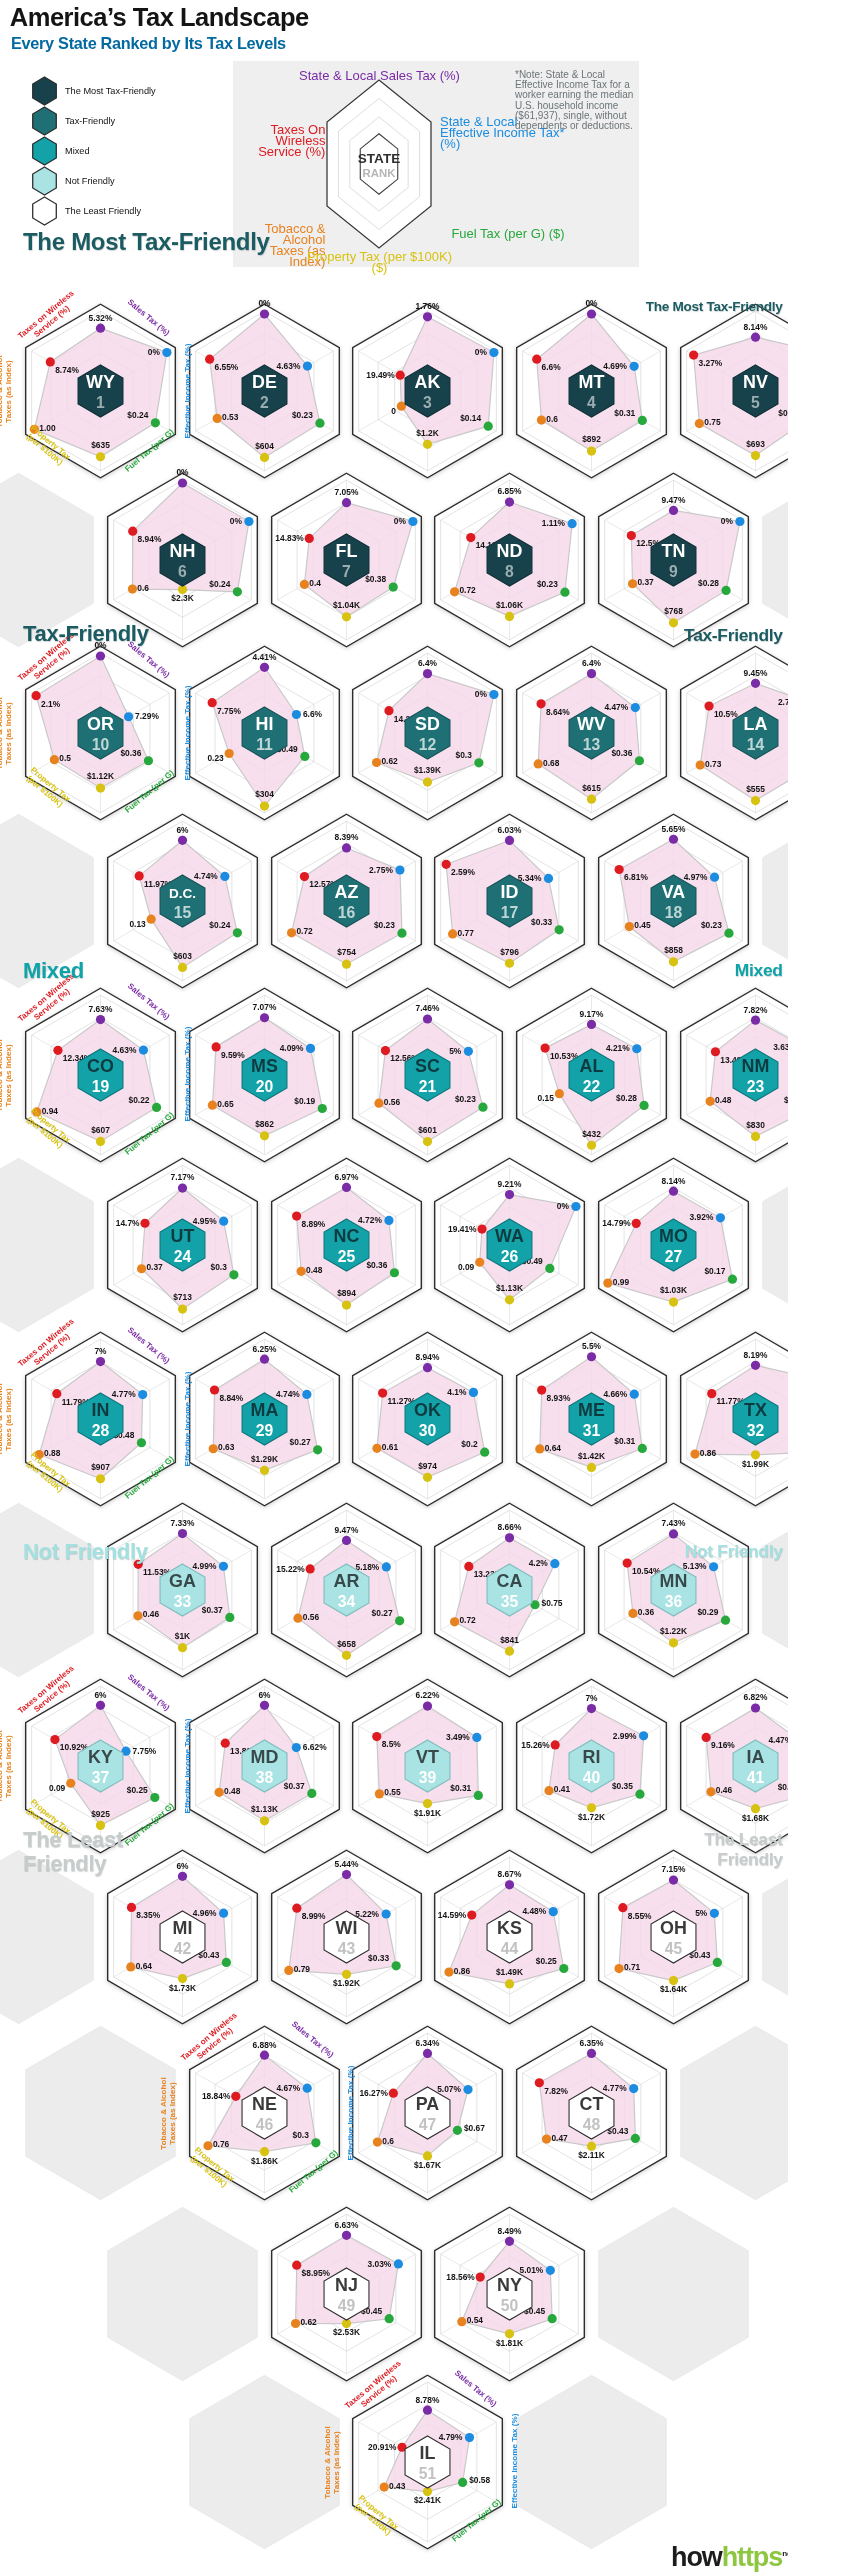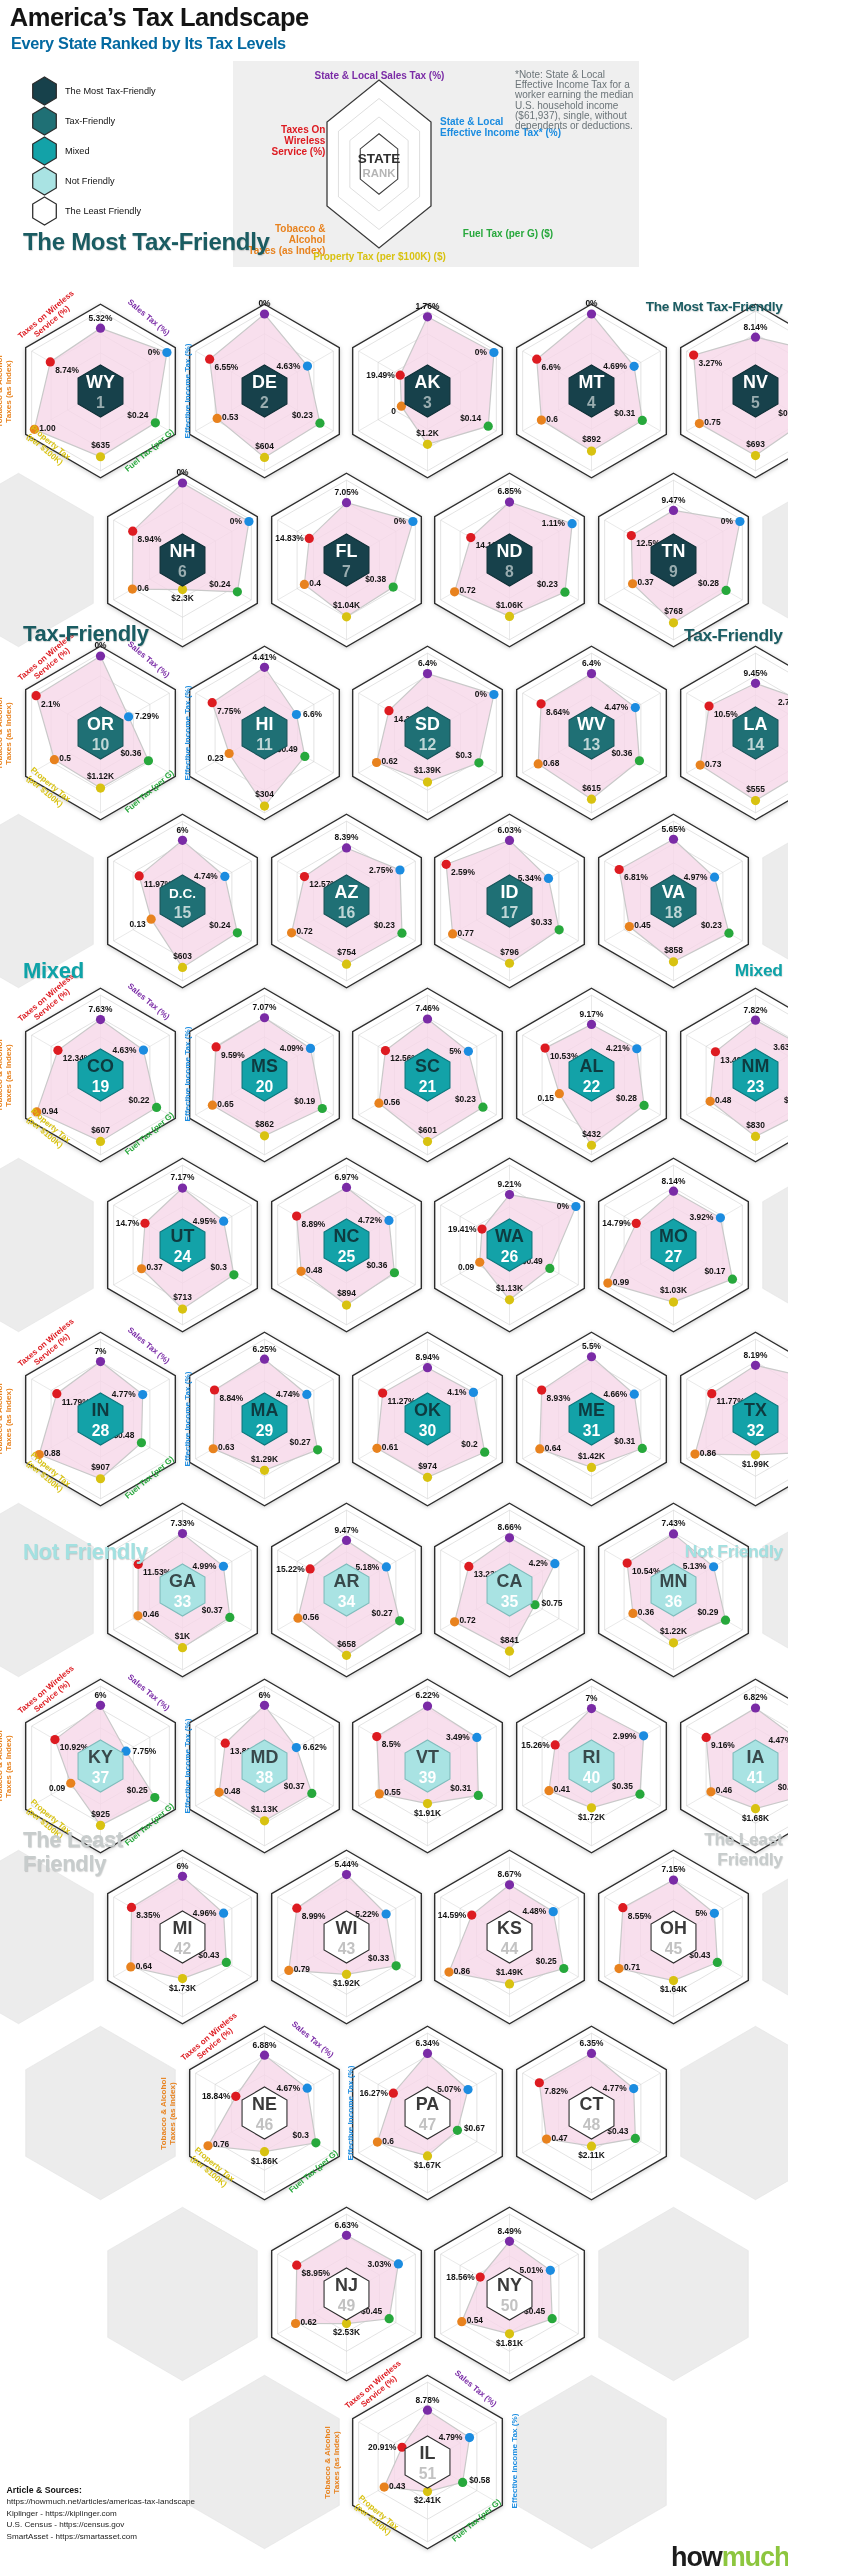--- a/index.html
+++ b/index.html
@@ -7,21 +7,21 @@
         font-family:"Liberation Sans","DejaVu Sans",sans-serif;}
   #page-title{position:absolute;left:9.8px;top:3.3px;margin:0;font-size:25.5px;font-weight:bold;
         color:#141414;letter-spacing:-0.5px;}
   #page-subtitle{position:absolute;left:11px;top:34px;margin:0;font-size:16.3px;font-weight:bold;
         color:#0369a1;letter-spacing:-0.3px;}
   #legend{position:absolute;left:31px;top:76px;}
   .leg-item{display:flex;align-items:center;height:30px;}
   .leg-hex{width:27px;height:30px;overflow:visible;}
   .leg-label{margin-left:7px;font-size:9.2px;color:#111;}
   #keypanel{position:absolute;left:233px;top:61px;width:406px;height:206px;background:#efefef;}
-  .klabel{position:absolute;font-weight:bold;font-size:10px;white-space:pre-line;line-height:11px;}
+  .klabel{position:absolute;font-weight:normal;font-size:13px;white-space:pre-line;line-height:11px;}
   #key-note{position:absolute;left:282px;top:8.7px;width:120px;font-size:10px;line-height:10.3px;color:#6b7478;}
   .hdr{position:absolute;font-weight:bold;letter-spacing:-0.3px;text-shadow:0.5px 1.1px 1.1px rgba(0,0,0,0.18);z-index:6;}
   .hdr-left{left:23px;font-size:22px;}
   .hdr-right{right:5.4px;text-align:right;font-size:17.4px;}
   svg{overflow:visible;}
   .tile{position:absolute;filter:drop-shadow(0 1.6px 2.2px rgba(0,0,0,0.20));}
   .filler{position:absolute;}
   .axlbl{position:absolute;font-weight:bold;font-size:8.1px;line-height:9.2px;text-align:center;
          white-space:pre-line;z-index:5;}
   #sources{position:absolute;left:6.5px;top:2485px;font-size:8.1px;line-height:11.4px;color:#222;}
@@ -1640,23 +1640,16 @@
 Service (%)</div>
       <div class="axlbl" style="left: 435px; top: 2384px; width: 81px; transform: rotate(40deg); color: rgb(122, 43, 166);">Sales Tax (%)</div>
       <div class="axlbl" style="left: 510px; top: 2522px; width: 122px; transform: rotate(-90deg); transform-origin: 0px 0px; color: rgb(27, 140, 224);">Effective Income Tax (%)</div>
       <div class="axlbl" style="left: 436px; top: 2516px; width: 81px; transform: rotate(-40deg); color: rgb(39, 168, 60);">Fuel Tax (per G)</div>
       <div class="axlbl" style="left: 335px; top: 2507px; width: 81px; transform: rotate(40deg); color: rgb(216, 194, 17);">Property Tax
 (per $100K)</div>
       <div class="axlbl" style="left: 323px; top: 2526px; width: 127px; transform: rotate(-90deg); transform-origin: 0px 0px; color: rgb(232, 130, 30);">Tobacco &amp; Alcohol
 Taxes (as Index)</div>
     </div>
 
-  <div id="sources">
-    <div class="st">Article &amp; Sources:</div>
-    <div>https://howmuch.net/articles/americas-tax-landscape</div>
-    <div>Kiplinger - https://kiplinger.com</div>
-    <div>U.S. Census - https://census.gov</div>
-    <div>SmartAsset - https://smartasset.com</div>
-  </div>
-  <div id="logo"><span>how</span><span style="color: rgb(141, 198, 63);">much</span><span class="suffix">net</span></div>
+  <div id="logo"><span>how</span><span style="color: rgb(141, 198, 63);">https</span><span class="suffix">net</span></div>
 
 </div>
 
 
 </body></html>

